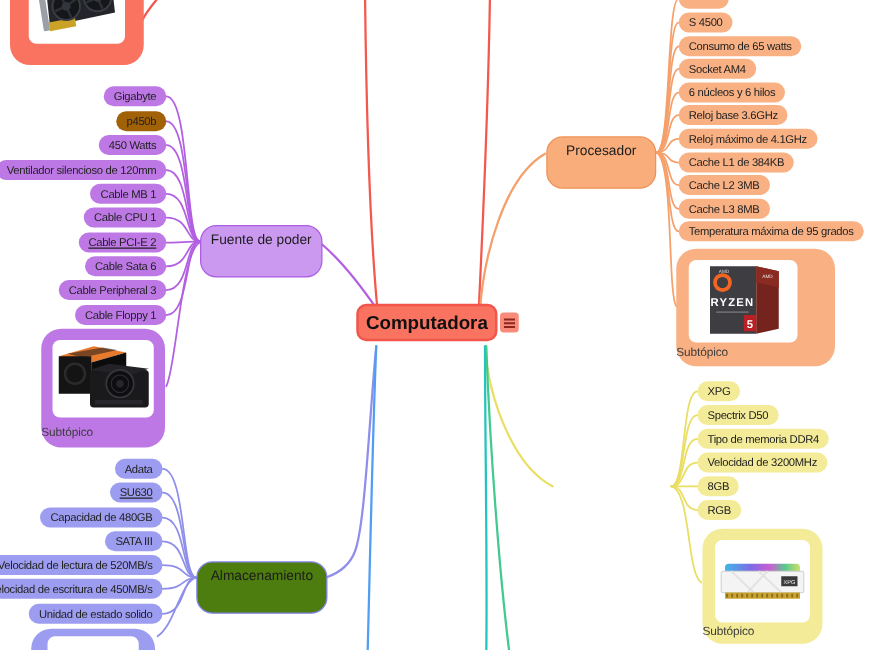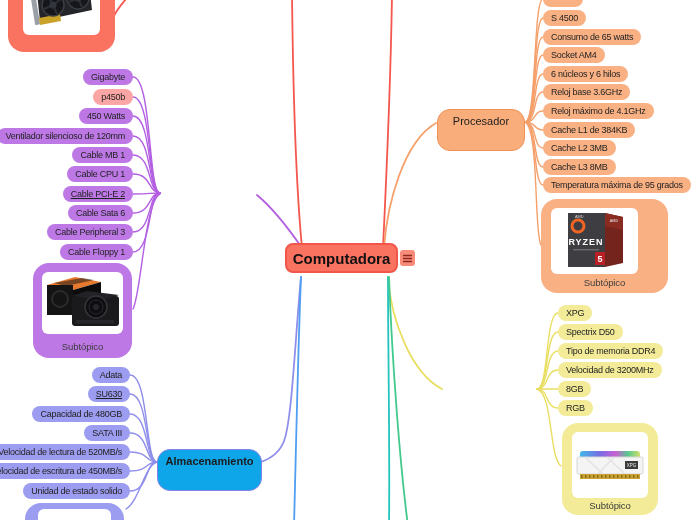--- a/index.html
+++ b/index.html
@@ -4,21 +4,21 @@
 <style>
   html,body{margin:0;padding:0;background:#ffffff;}
   #canvas{
     position:relative;width:696px;height:520px;overflow:hidden;background:#ffffff;
     font-family:"Liberation Sans",sans-serif;
   }
   #wires{position:absolute;left:0;top:0;z-index:0;}
   .card{position:absolute;border-radius:16px;z-index:1;}
   .card .inner{position:absolute;background:#ffffff;border-radius:6px;overflow:hidden;}
   .sublabel{
-    position:absolute;left:0;right:0;text-align:center;font-size:9.5px;color:#3c3c3c;
+    position:absolute;left:0;right:0;font-size:9.5px;color:#3c3c3c;
     letter-spacing:-0.1px;
   }
   .pill{
     position:absolute;height:16px;line-height:16px;border-radius:8.5px;padding:0 8px;
     font-size:9px;letter-spacing:-0.25px;color:#222222;white-space:nowrap;z-index:2;
     box-sizing:border-box;
   }
   .labelpill{
     position:absolute;height:42px;line-height:23px;border-radius:13px;z-index:3;
     font-size:11px;color:#1c1c1c;text-align:center;white-space:nowrap;box-sizing:border-box;
@@ -169,21 +169,22 @@
       </svg>
     </div>
     <div class="sublabel" style="top:78px;">Subtópico</div>
   </div>
 
   <div class="card" style="left:25px;top:503px;width:99px;height:100px;background:#9c9cf0;">
     <div class="inner" style="left:13px;top:6px;width:73px;height:64px;"></div>
   </div>
 
   <div class="labelpill" style="left: 437px; top: 109px; width: 88px; background: rgb(249, 173, 123); border-color: rgb(239, 146, 88);">Procesador</div>
-  <div class="labelpill" style="left: 157px; top: 449px; width: 105px; background: #0ea5e9; border-color: rgb(131, 131, 234); font-weight: bold;">Almacenamiento</div>
+  <div class="labelpill" style="left: 160px; top: 180px; width: 98px; background: rgb(204, 153, 240); border-color: rgb(173, 92, 228);">Fuente de poder</div>
+  <div class="labelpill" style="left: 157px; top: 449px; width: 105px; background: #4d7c0f; border-color: rgb(131, 131, 234);">Almacenamiento</div>
 
   <div class="pill" style="left:543px;top:-9px;width:40px;background:#f9b184;"></div>
 
   <div id="nodes-layer">
       <div class="pill" style="top: 10px; background: rgb(249, 177, 132); left: 543px;">S 4500</div>
       <div class="pill" style="top: 29px; background: rgb(249, 177, 132); left: 543px;">Consumo de 65 watts</div>
       <div class="pill" style="top: 47px; background: rgb(249, 177, 132); left: 543px;">Socket AM4</div>
       <div class="pill" style="top: 66px; background: rgb(249, 177, 132); left: 543px;">6 núcleos y 6 hilos</div>
       <div class="pill" style="top: 84px; background: rgb(249, 177, 132); left: 543px;">Reloj base 3.6GHz</div>
       <div class="pill" style="top: 103px; background: rgb(249, 177, 132); left: 543px;">Reloj máximo de 4.1GHz</div>
@@ -191,21 +192,21 @@
       <div class="pill" style="top: 140px; background: rgb(249, 177, 132); left: 543px;">Cache L2 3MB</div>
       <div class="pill" style="top: 159px; background: rgb(249, 177, 132); left: 543px;">Cache L3 8MB</div>
       <div class="pill" style="top: 177px; background: rgb(249, 177, 132); left: 543px;">Temperatura máxima de 95 grados</div>
       <div class="pill" style="top: 305px; background: rgb(243, 235, 151); left: 558px;">XPG</div>
       <div class="pill" style="top: 324px; background: rgb(243, 235, 151); left: 558px;">Spectrix D50</div>
       <div class="pill" style="top: 343px; background: rgb(243, 235, 151); left: 558px;">Tipo de memoria DDR4</div>
       <div class="pill" style="top: 362px; background: rgb(243, 235, 151); left: 558px;">Velocidad de 3200MHz</div>
       <div class="pill" style="top: 381px; background: rgb(243, 235, 151); left: 558px;">8GB</div>
       <div class="pill" style="top: 400px; background: rgb(243, 235, 151); left: 558px;">RGB</div>
       <div class="pill" style="top: 69px; background: rgb(189, 120, 230); right: 563px;">Gigabyte</div>
-      <div class="pill" style="top: 89px; background: #fca5a5; right: 563px;">p450b</div>
+      <div class="pill" style="top: 89px; background: #a16207; right: 563px;">p450b</div>
       <div class="pill" style="top: 108px; background: rgb(189, 120, 230); right: 563px;">450 Watts</div>
       <div class="pill" style="top: 128px; background: rgb(189, 120, 230); right: 563px;">Ventilador silencioso de 120mm</div>
       <div class="pill" style="top: 147px; background: rgb(189, 120, 230); right: 563px;">Cable MB 1</div>
       <div class="pill" style="top: 166px; background: rgb(189, 120, 230); right: 563px;">Cable CPU 1</div>
       <div class="pill" style="top: 186px; background: rgb(189, 120, 230); right: 563px; text-decoration: underline;">Cable PCI-E 2</div>
       <div class="pill" style="top: 205px; background: rgb(189, 120, 230); right: 563px;">Cable Sata 6</div>
       <div class="pill" style="top: 224px; background: rgb(189, 120, 230); right: 563px;">Cable Peripheral 3</div>
       <div class="pill" style="top: 244px; background: rgb(189, 120, 230); right: 563px;">Cable Floppy 1</div>
       <div class="pill" style="top: 367px; background: rgb(156, 156, 240); right: 566px;">Adata</div>
       <div class="pill" style="top: 386px; background: rgb(156, 156, 240); right: 566px; text-decoration: underline;">SU630</div>

